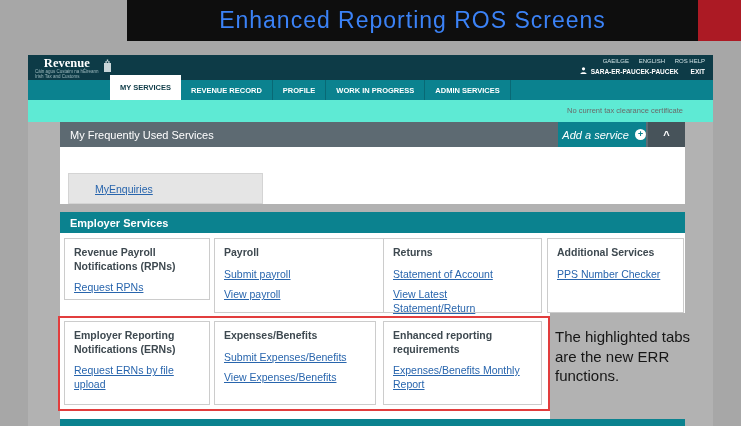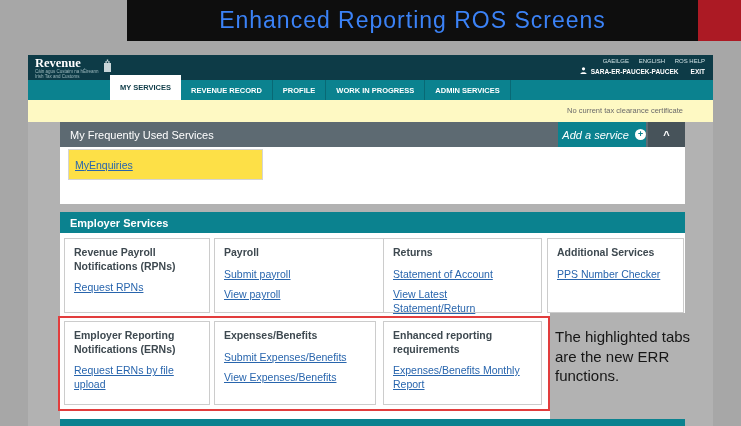--- a/index.html
+++ b/index.html
@@ -13,53 +13,53 @@
     background:#0e0e0e; display:flex; align-items:center; justify-content:center;
   }
   .title-text { color:#3b82f6; font-size:23px; letter-spacing:1px; }
   .red-block { position:absolute; left:698px; top:0; width:43px; height:41px; background:#ac1a24; }
 
   
   .shot { position:absolute; left:28px; top:55px; width:685px; height:371px; background:#b2b2b2; }
 
   .ros-header { position:absolute; left:0; top:0; width:685px; height:25px; background:#0d3b47; }
   .brand { position:absolute; left:7px; top:2px; display:flex; gap:4px; align-items:flex-start; }
-  .brand-name { font-family:"Liberation Serif", serif; font-weight:bold; font-size:12.5px; color:#ffffff; line-height:12px; }
+  .brand-name { font-family:"Liberation Serif", serif; font-weight:bold; font-size:12.5px; color:#ffffff; line-height:12px;text-align:center; }
   .brand-tag { font-size:4.5px; color:#9db9be; line-height:5px; }
   .tower { margin-top:1px; }
 
   .header-links { position:absolute; right:8px; top:3px; text-align:right; }
   .hl-row1 { font-size:6px; color:#cfe0e3; }
   .hl-row1 span { margin-left:8px; }
   .hl-row2 { font-size:6.5px; color:#ffffff; font-weight:bold; margin-top:3px;
              display:flex; align-items:center; justify-content:flex-end; gap:4px; }
   .hl-row2 .exit { margin-left:8px; }
 
   .nav { position:absolute; left:0; top:25px; width:685px; height:20px; background:#0b828f;
          display:flex; align-items:stretch; padding-left:82px; box-sizing:border-box; }
   .nav-tab { color:#ffffff; font-size:7.5px; font-weight:bold; display:flex; align-items:center;
              padding:0 10px; border-right:1px solid rgba(6,60,70,0.35); white-space:nowrap; }
   .nav-tab.active { background:#ffffff; color:#0d3b47; margin-top:-5px; border-right:none; }
 
-  .notice-band { position:absolute; left:0; top:45px; width:685px; height:22px; background:#fef9c3; }
+  .notice-band { position:absolute; left:0; top:45px; width:685px; height:22px; background:#5eead4; }
   .notice-text { position:absolute; right:30px; top:6px; font-size:7.5px; color:#6a6a6a; }
 
   .freq-bar { position:absolute; left:32px; top:67px; width:625px; height:25px; background:#5d6a72;
               display:flex; align-items:stretch; }
   .freq-title { flex:1; color:#ffffff; font-size:11px; display:flex; align-items:center; padding-left:10px; }
   .add-btn { width:88px; background:#0b828f; color:#ffffff; font-size:11px;
              display:flex; align-items:center; justify-content:flex-end; gap:6px; cursor:pointer;font-style:italic; }
   .plus-icon { width:11px; height:11px; border-radius:50%; background:#ffffff; color:#0b828f;
                font-size:9px; font-weight:bold; display:flex; align-items:center; justify-content:center; line-height:1; }
   .collapse-btn { width:37px; margin-left:2px; background:#47535a; color:#ffffff; font-size:11px; font-weight:bold;
                   display:flex; align-items:center; justify-content:center; cursor:pointer; }
 
   .freq-panel { position:absolute; left:32px; top:92px; width:625px; height:57px; background:#ffffff; }
-  .myenq-card { position:absolute; left:8px; top:2px; width:195px; height:31px; background:#fde047;
-                border:1px solid #d4d4d4; box-sizing:border-box; display:flex; align-items:center; padding-left:6px; }
+  .myenq-card { position:absolute; left:8px; top:26px; width:195px; height:31px; background:#e5e5e5;
+                border:1px solid #d4d4d4; box-sizing:border-box; display:flex; align-items:center; padding-left:26px; }
 
   .emp-bar { position:absolute; left:32px; top:157px; width:625px; height:21px; background:#0b828f;
              color:#ffffff; font-size:11px; font-weight:bold; display:flex; align-items:center;
              padding-left:10px; box-sizing:border-box; }
 
   .cards-bg1 { position:absolute; left:32px; top:178px; width:625px; height:80px; background:#ffffff; }
   .cards-bg2 { position:absolute; left:32px; top:258px; width:490px; height:106px; background:#ffffff; }
 
   .card { position:absolute; background:#ffffff; border:1px solid #cccccc; box-sizing:border-box; padding:7px 9px; }
   .card-title { font-size:10.5px; font-weight:bold; color:#3e4950; line-height:1.3; margin-bottom:8px; }
@@ -145,21 +145,21 @@
       </div>
     </div>
 
     <div class="emp-bar">
       <span>Employer Services</span>
     </div>
 
     <div class="cards-bg1"></div>
     <div class="cards-bg2"></div>
 
-    <div class="card" style="left:36px;top:183px;width:146px;height:75px">
+    <div class="card" style="left:36px;top:183px;width:146px;height:62px">
       <div class="card-title">Revenue Payroll Notifications (RPNs)</div>
       <a class="link" href="#">Request RPNs</a>
     </div>
     <div class="card" style="left:186px;top:183px;width:184px;height:75px">
       <div class="card-title">Payroll</div>
       <a class="link" href="#">Submit payroll</a>
       <a class="link" href="#">View payroll</a>
     </div>
     <div class="card" style="left:519px;top:183px;width:137px;height:75px">
       <div class="card-title">Additional Services</div>

